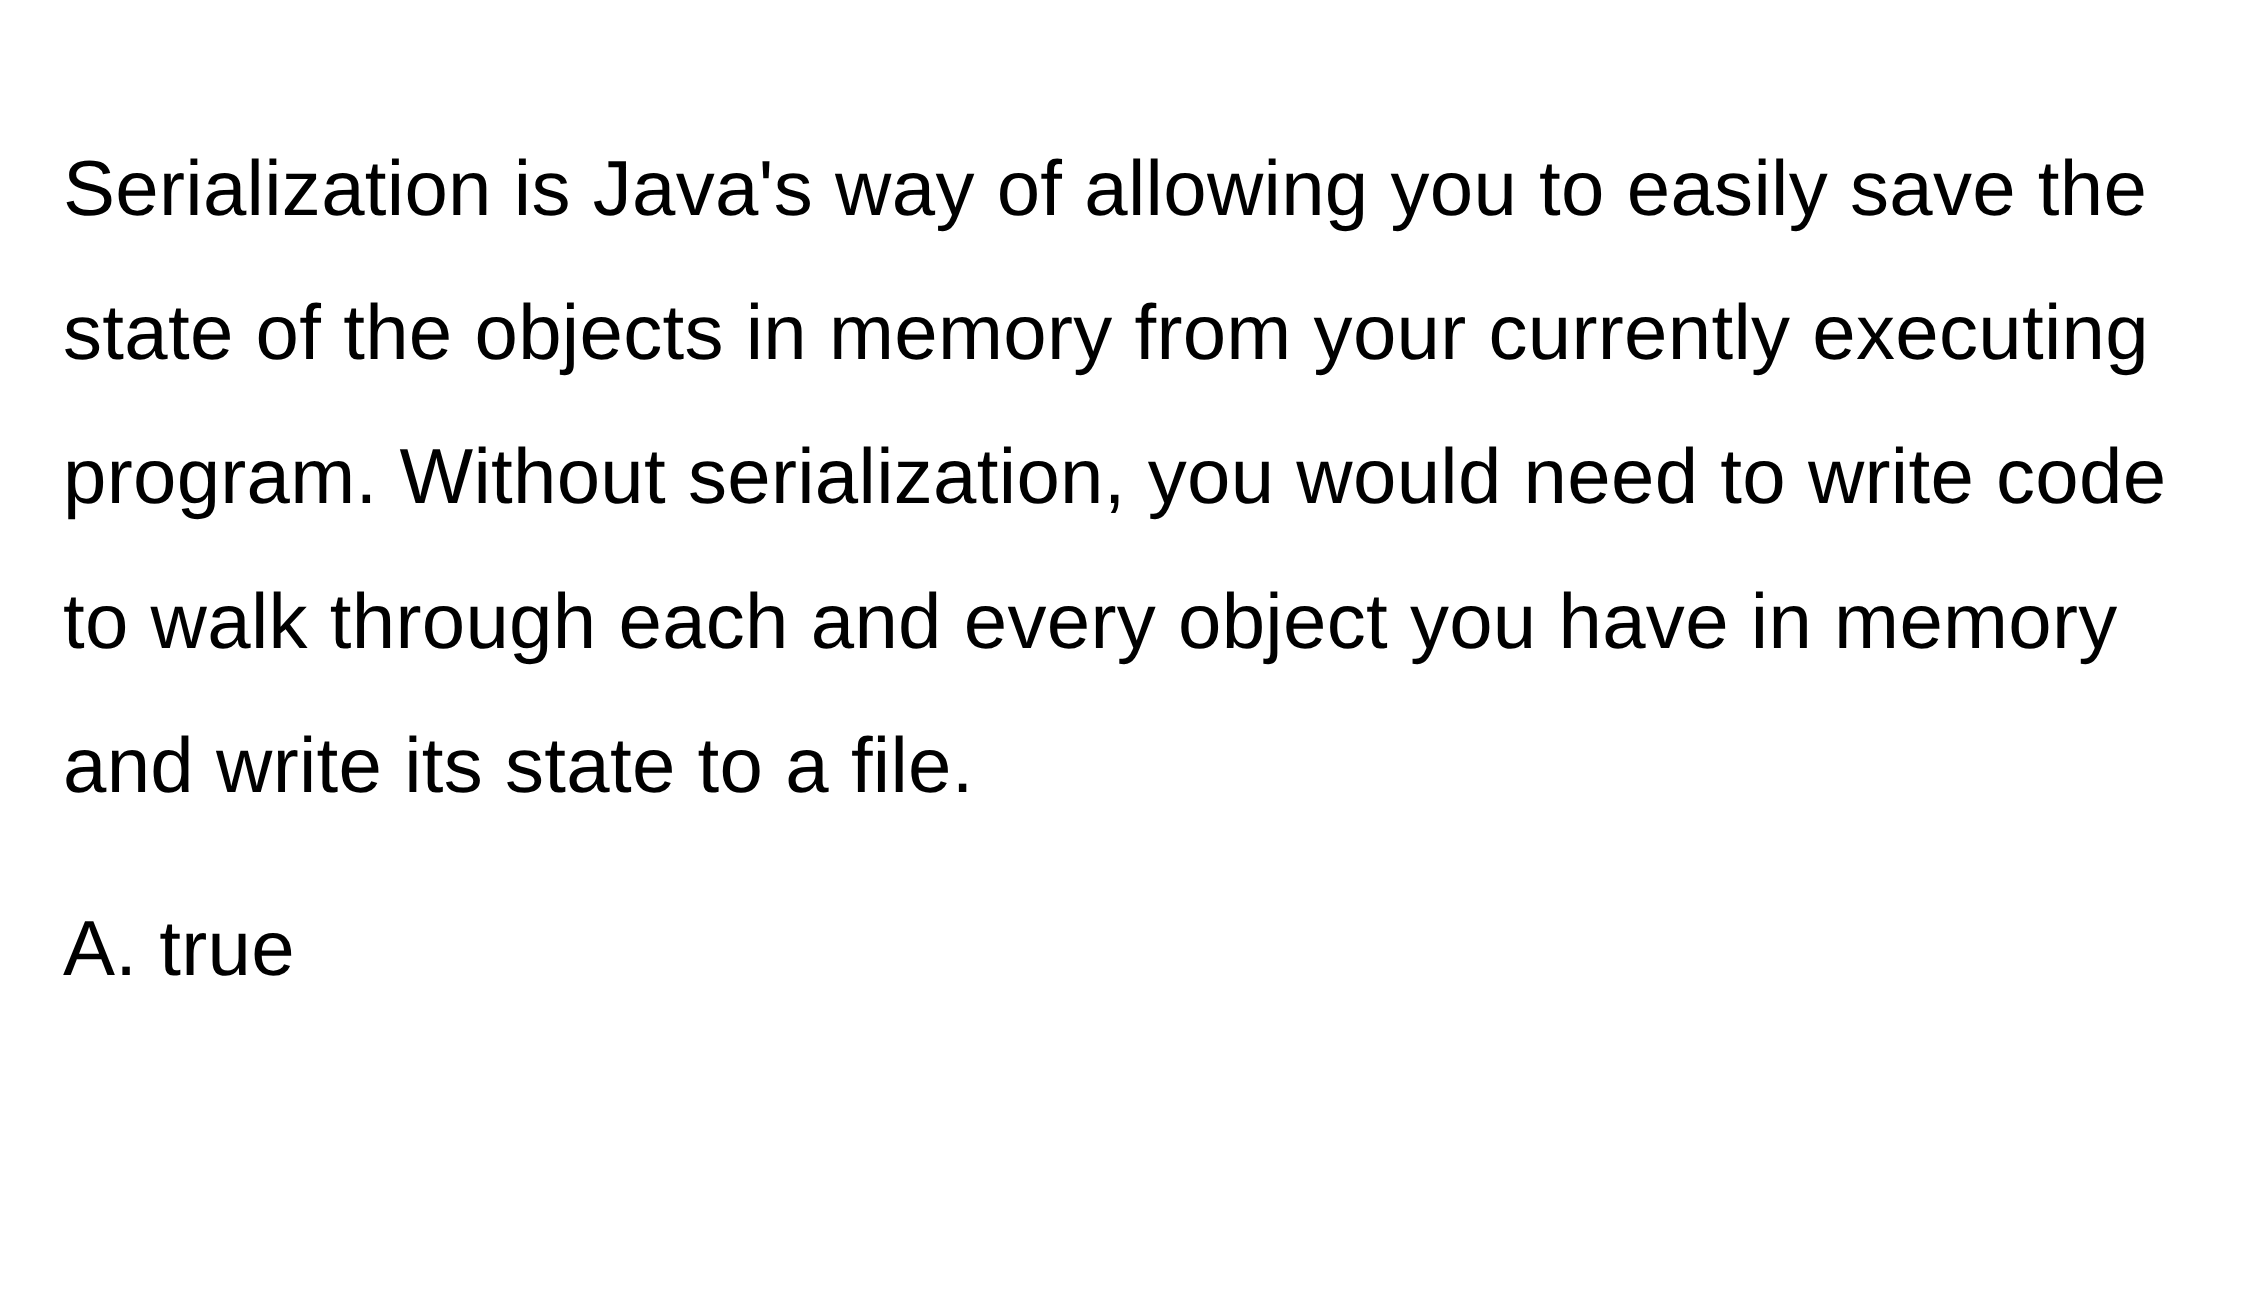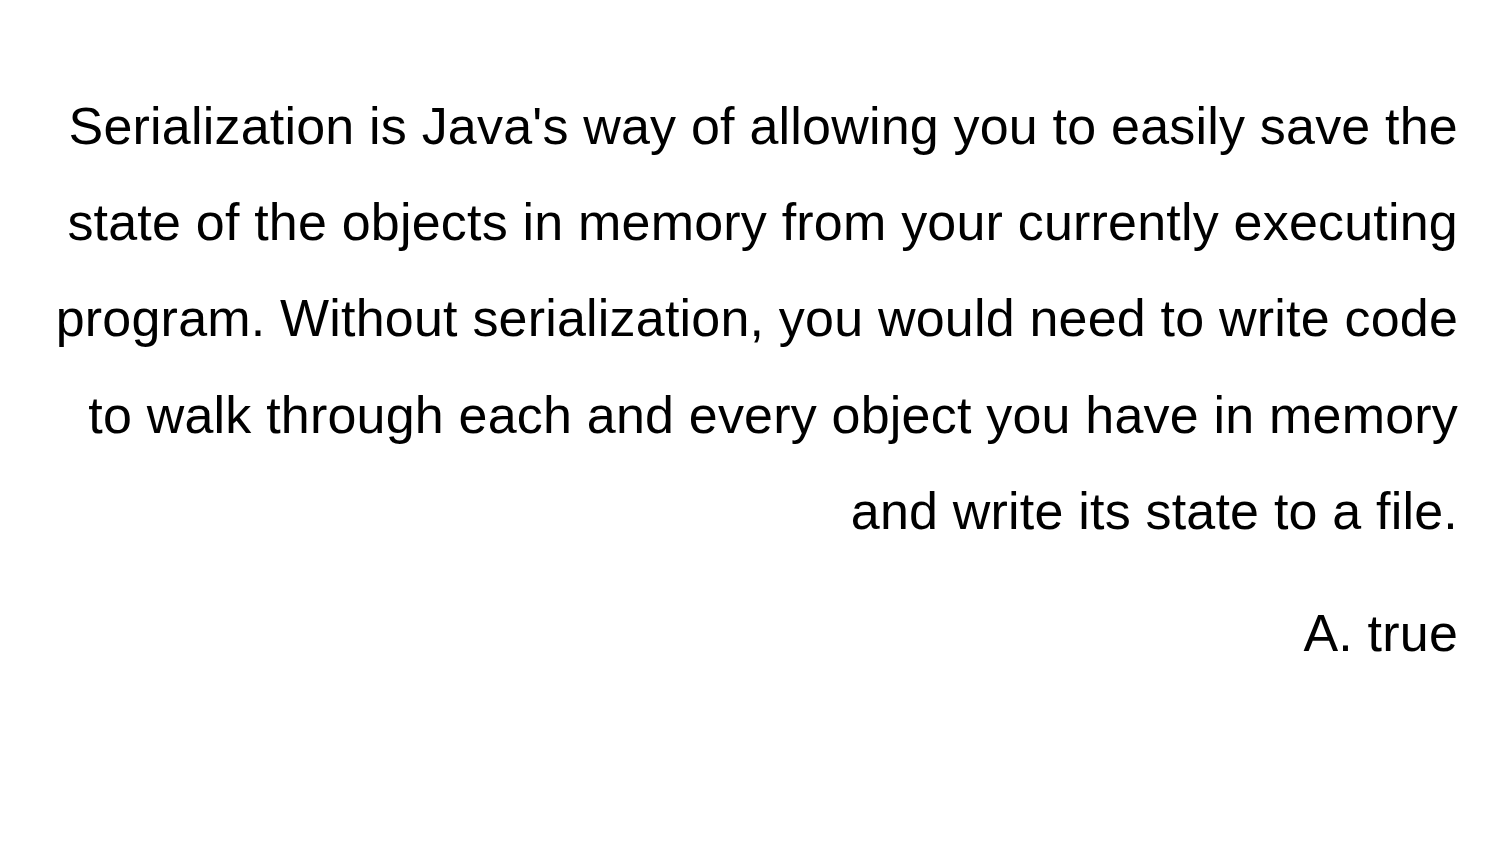--- a/index.html
+++ b/index.html
@@ -1,19 +1,18 @@
 <!DOCTYPE html>
 <html><head>
 <meta charset="utf-8">
 <style>
   * {
     margin: 0;
     padding: 0;
     box-sizing: border-box;
-    text-align: right;
   }
   html, body {
     width: 1500px;
     height: 864px;
     background: #ffffff;
     font-family: -apple-system, BlinkMacSystemFont, "Segoe UI", Helvetica, Arial, sans-serif;
     color: #000000;
   }
   .container {
     width: 100%;
@@ -25,21 +24,20 @@
     line-height: 1.85;
     font-weight: 400;
     letter-spacing: 0.2px;
     margin-bottom: 26px;
   }
   .option {
     font-size: 52px;
     line-height: 1.85;
     font-weight: 400;
     letter-spacing: 0.2px;
-    margin-left: 28px;
   }
   .option-label {
     display: inline;
   }
   .option-value {
     display: inline;
   }
 </style>
 </head>
 <body>

